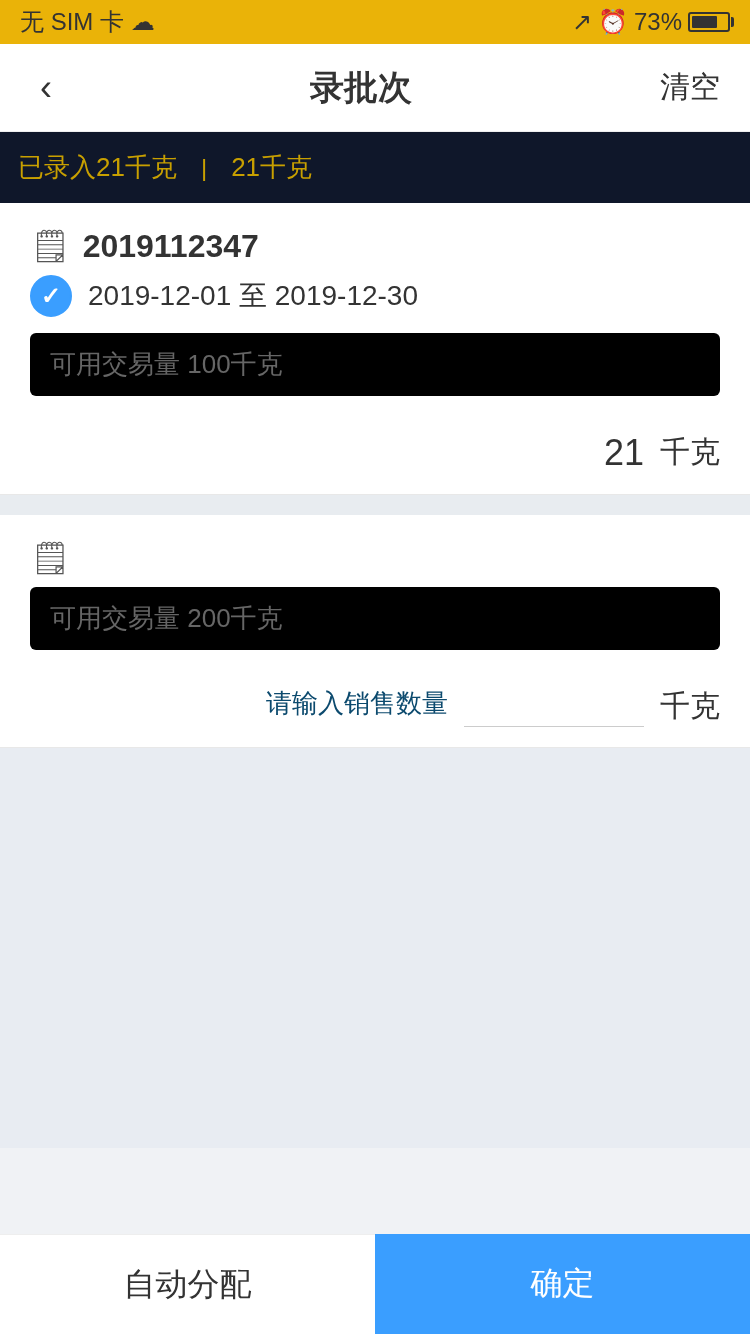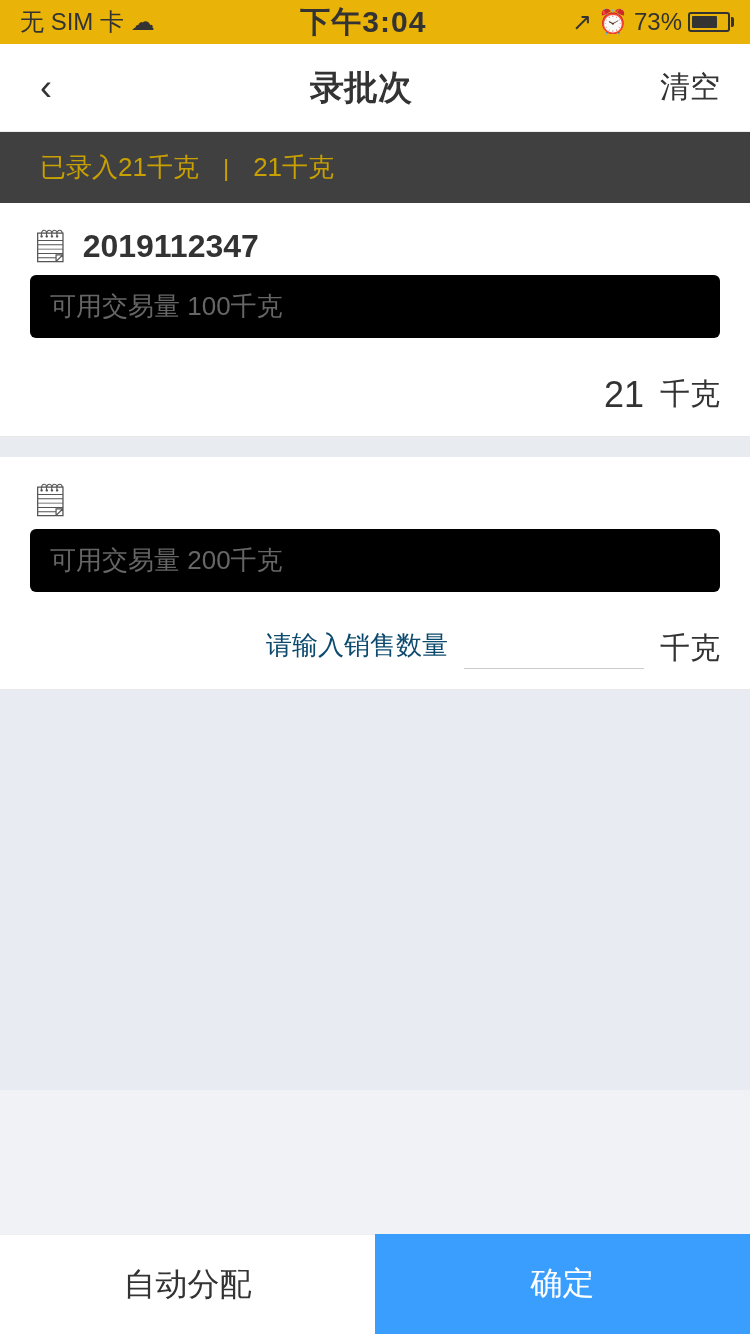--- a/index.html
+++ b/index.html
@@ -93,22 +93,22 @@
       color: #333;
     }
     .nav-clear {
       font-size: 30px;
       color: #333;
       cursor: pointer;
     }
 
     
     .info-bar {
-      background: #404040;
-      padding: 18px 40px;
+      background: #0f172a;
+      padding: 18px 18px;
       display: flex;
       align-items: center;
       gap: 24px;
       font-size: 26px;
     }
     .info-label {
       color: #c8a000;
       font-weight: 500;
     }
     .info-divider {
@@ -284,21 +284,20 @@
       cursor: pointer;
     }
   </style>
 </head>
 <body>
 
 <div class="status-bar">
   <div class="status-left">
     <span>无 SIM 卡 ☁</span>
   </div>
-  <div class="status-center">下午3:04</div>
   <div class="status-right">
     <span>↗</span>
     <span>⏰</span>
     <span>73%</span>
     <span class="battery-icon">
       <span class="battery-fill"></span>
     </span>
   </div>
 </div>
 
@@ -313,20 +312,24 @@
   <span class="info-divider">|</span>
   <span class="info-value">21千克</span>
 </div>
 
 <div class="batch-section">
   <div class="batch-item">
     <div class="batch-header">
       <span class="batch-icon">🗒</span>
       <span class="batch-id">2019112347</span>
     </div>
+    <div class="batch-date-row">
+      <div class="batch-radio selected"></div>
+      <span class="batch-date">2019-12-01 至 2019-12-30</span>
+    </div>
     <div class="batch-available">可用交易量 100千克</div>
   </div>
   <div class="input-row">
     <span class="qty-value">21</span>
     <span class="qty-unit">千克</span>
   </div>
 </div>
 
 <div class="section-sep"></div>
 

